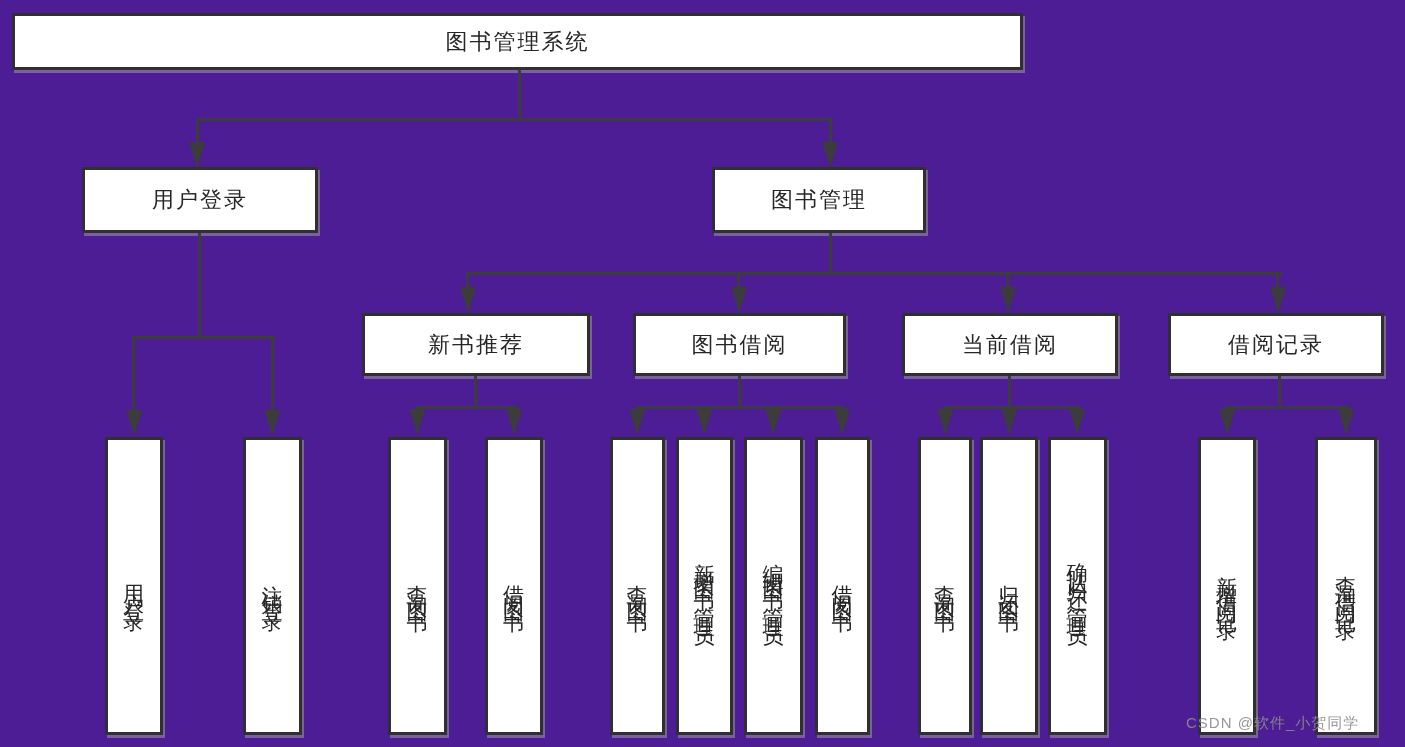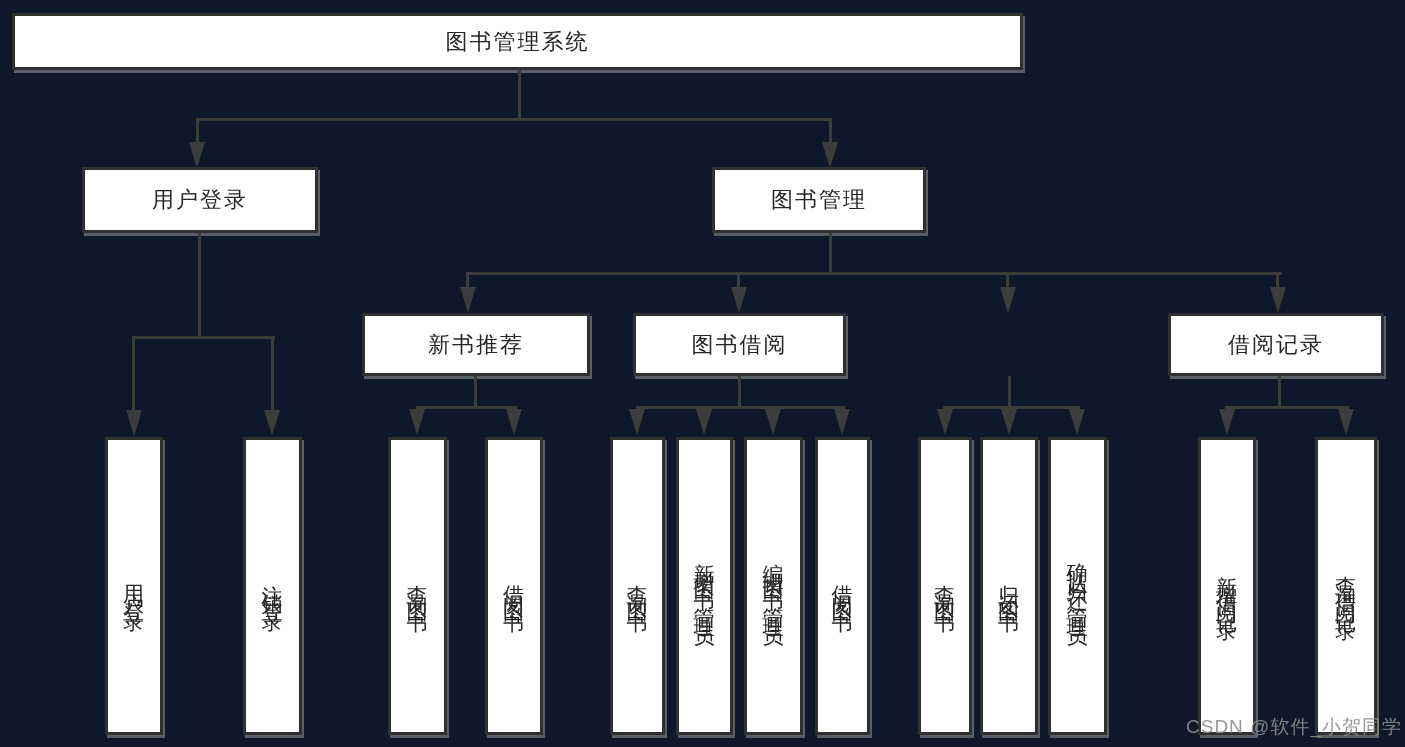--- a/index.html
+++ b/index.html
@@ -1,19 +1,19 @@
 <!DOCTYPE html>
 <html><head>
 <meta charset="utf-8">
 <style>
   html,body{margin:0;padding:0;background:#ffffff;}
   .canvas{
     position:relative;
     width:1405px;height:747px;
-    background:#0f172a;
+    background:#4c1d95;
     font-family:"Liberation Sans", sans-serif;
     overflow:hidden;
   }
   .node{
     position:absolute;
     background:#ffffff;
     border:3px solid #303030;
     box-shadow:2px 3px 0 rgba(165,165,165,.5);
     display:flex;align-items:center;justify-content:center;
     box-sizing:border-box;
@@ -35,21 +35,21 @@
   .ln{position:absolute;background:#3c3c3c;}
   .ar{
     position:absolute;width:0;height:0;
     border-left:8px solid transparent;
     border-right:8px solid transparent;
     border-top:26px solid #3c3c3c;
   }
   .watermark{
     position:absolute;
     left:1186px;top:714px;
-    font-size:19px;
+    font-size:15px;
     color:rgba(140,140,140,0.9);
     letter-spacing:1px;
     white-space:nowrap;
     z-index:20;
   }
 </style>
 </head>
 <body>
 
 <div class="canvas">
@@ -88,20 +88,23 @@
   <div class="ln" style="left:1006px;top:272px;width:3px;height:18px"></div>
   <div class="ar" style="left:1000px;top:287px"></div>
   <div class="ln" style="left:1276px;top:272px;width:3px;height:18px"></div>
   <div class="ar" style="left:1270px;top:287px"></div>
 
   <div class="node h" style="left:633px;top:313px;width:213px;height:63px">
     <span>图书借阅</span>
   </div>
   <div class="node h" style="left:362px;top:313px;width:228px;height:63px">
     <span>新书推荐</span>
+  </div>
+  <div class="node h" style="left:902px;top:313px;width:216px;height:63px">
+    <span>当前借阅</span>
   </div>
   <div class="node h" style="left:1168px;top:313px;width:216px;height:63px">
     <span>借阅记录</span>
   </div>
 
   <div class="ln" style="left:474px;top:376px;width:3px;height:33px"></div>
   <div class="ln" style="left:416px;top:406px;width:101px;height:3px"></div>
   <div class="ar" style="left:409px;top:409px"></div>
   <div class="ar" style="left:506px;top:409px"></div>
 

